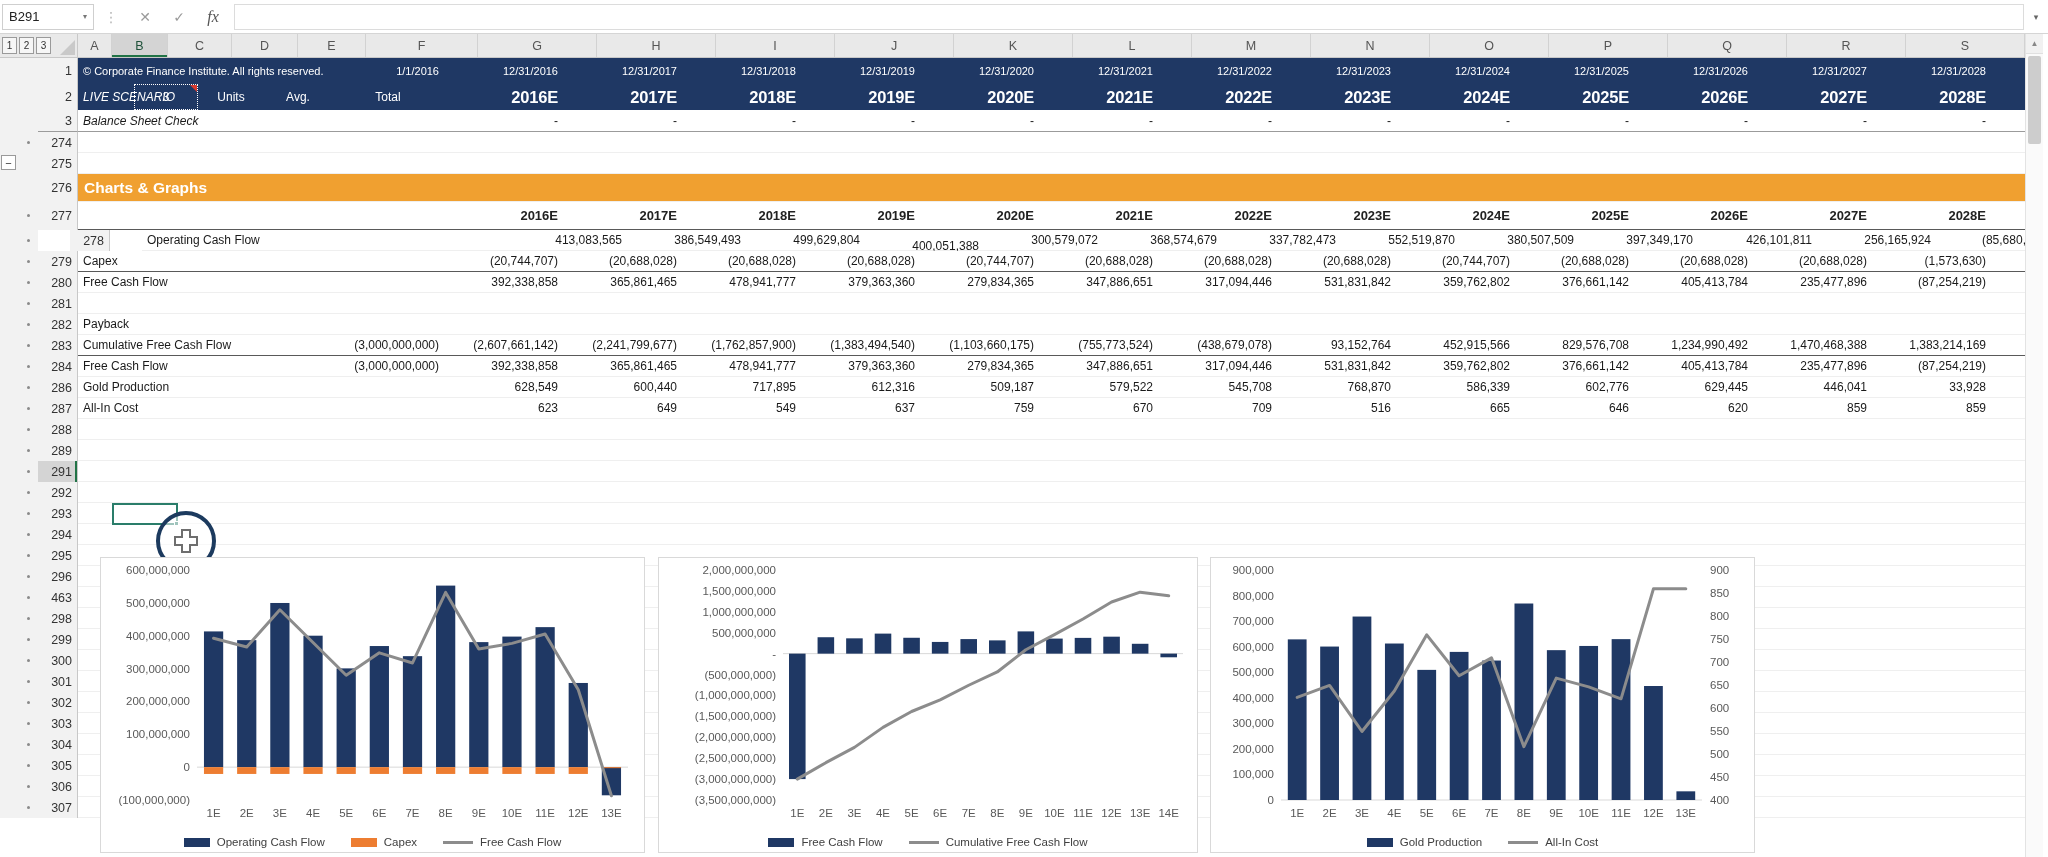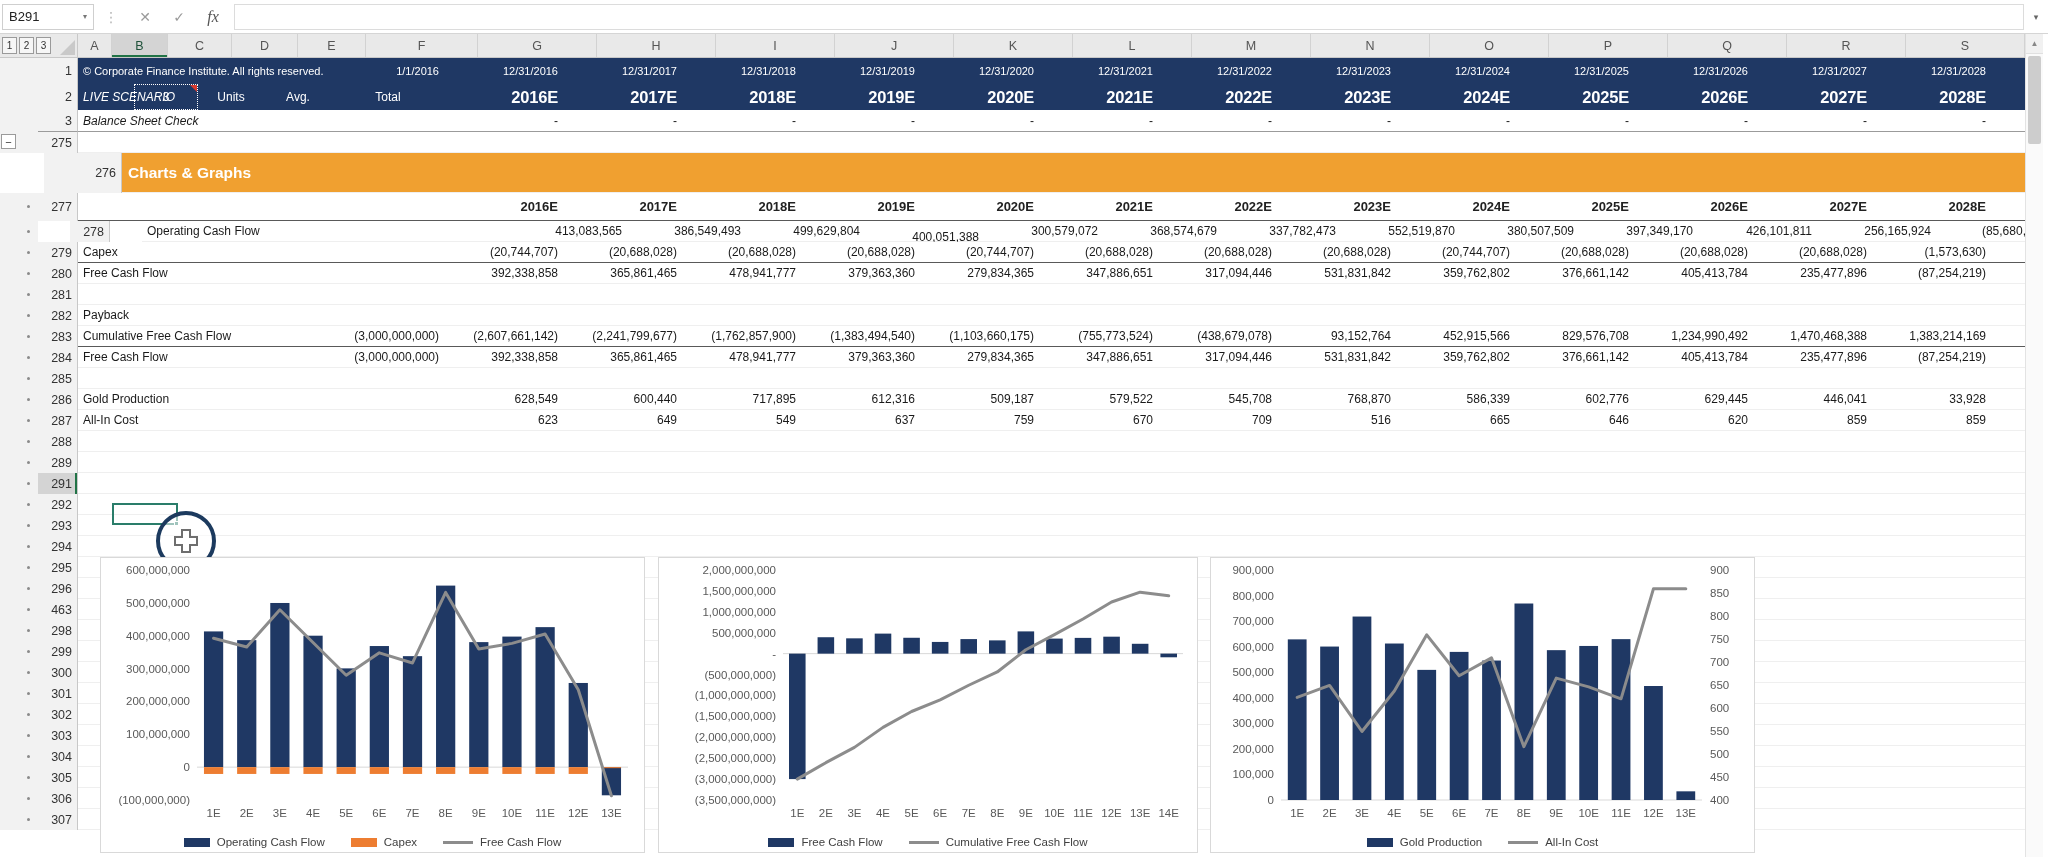--- a/index.html
+++ b/index.html
@@ -179,28 +179,37 @@
         <div class="cell num" style="width: 119px;">-</div>
         <div class="cell num" style="width: 119px;">-</div>
         <div class="cell num" style="width: 119px;">-</div>
         <div class="cell num" style="width: 119px;">-</div>
         <div class="cell num" style="width: 119px;">-</div>
         <div class="cell num" style="width: 119px;">-</div>
       </div>
     </div>
     <div class="row" style="height: 21px;">
       <div class="gut">
+        <div class="dot"></div>
+      </div>
+      <div class="rn">274</div>
+      <div class="cells">
+        <div class="cell " style="flex: 1 1 0%;"></div>
+      </div>
+    </div>
+    <div class="row" style="height: 21px;">
+      <div class="gut">
         <div class="minus">−</div>
       </div>
       <div class="rn">275</div>
       <div class="cells">
         <div class="cell " style="flex: 1 1 0%;"></div>
       </div>
     </div>
-    <div class="row" style="height: 40px; padding-left: 44px;">
+    <div class="row" style="height: 28px;">
       <div class="gut"></div>
       <div class="rn">276</div>
       <div class="cells banner-row">
         <div class="cell banner-cell" style="flex: 1 1 0%;">Charts &amp; Graphs</div>
       </div>
     </div>
     <div class="row" style="height: 28px;">
       <div class="gut">
         <div class="dot"></div>
       </div>
@@ -360,29 +369,20 @@
         <div class="cell num" style="width: 119px;">379,363,360</div>
         <div class="cell num" style="width: 119px;">279,834,365</div>
         <div class="cell num" style="width: 119px;">347,886,651</div>
         <div class="cell num" style="width: 119px;">317,094,446</div>
         <div class="cell num" style="width: 119px;">531,831,842</div>
         <div class="cell num" style="width: 119px;">359,762,802</div>
         <div class="cell num" style="width: 119px;">376,661,142</div>
         <div class="cell num" style="width: 119px;">405,413,784</div>
         <div class="cell num" style="width: 119px;">235,477,896</div>
         <div class="cell num" style="width: 119px;">(87,254,219)</div>
-      </div>
-    </div>
-    <div class="row" style="height: 21px;">
-      <div class="gut">
-        <div class="dot"></div>
-      </div>
-      <div class="rn">285</div>
-      <div class="cells">
-        <div class="cell " style="flex: 1 1 0%;"></div>
       </div>
     </div>
     <div class="row" style="height: 21px;">
       <div class="gut">
         <div class="dot"></div>
       </div>
       <div class="rn">286</div>
       <div class="cells">
         <div class="cell " style="width: 254px;">Gold Production</div>
         <div class="cell num" style="width: 112px;"></div>

